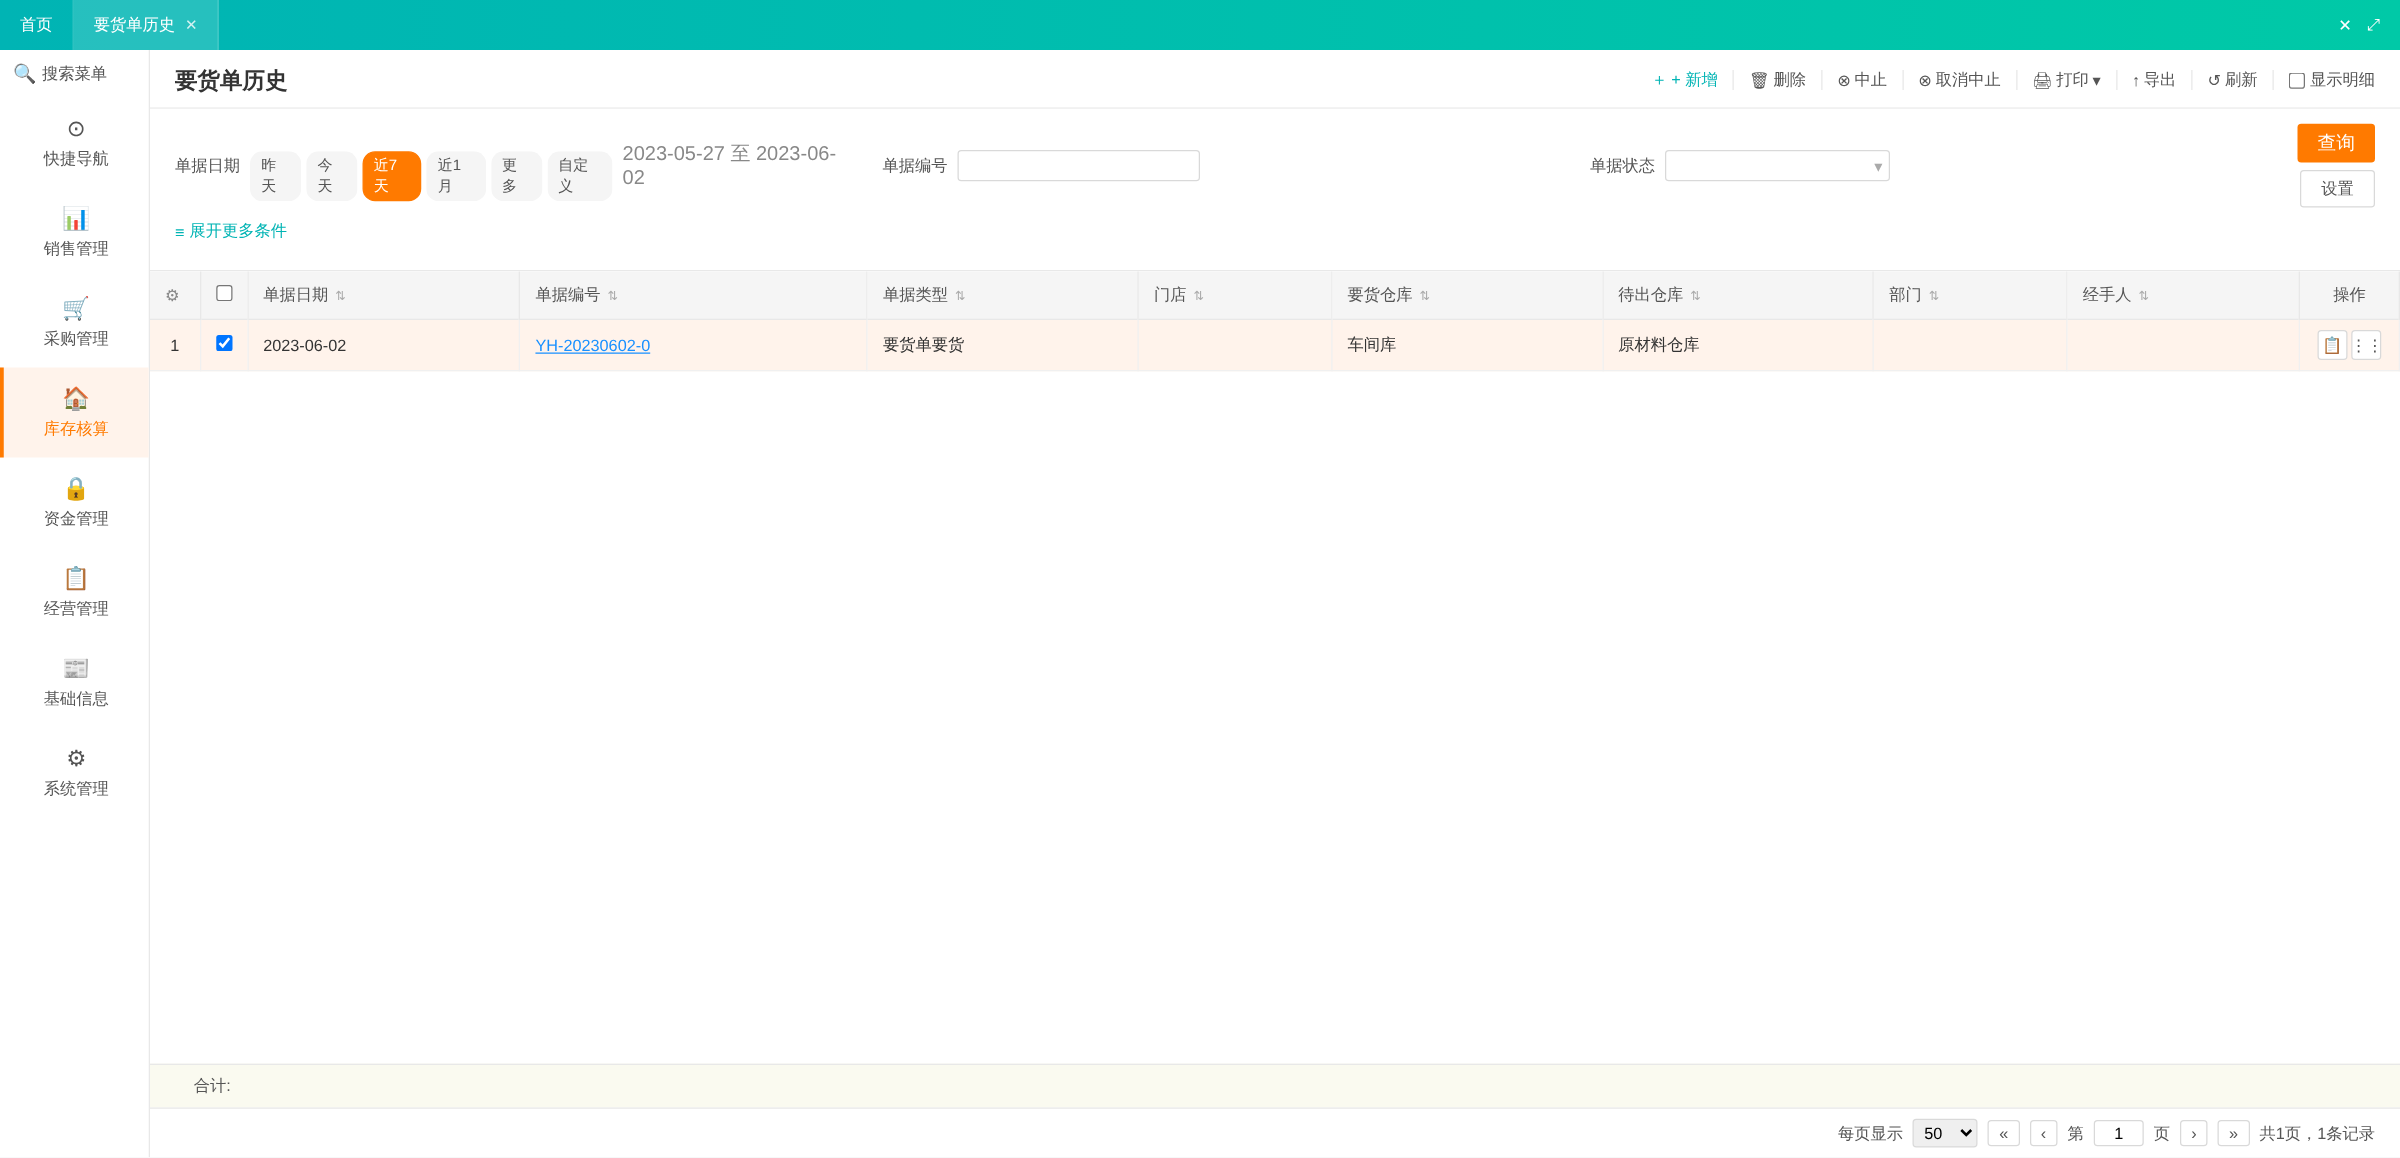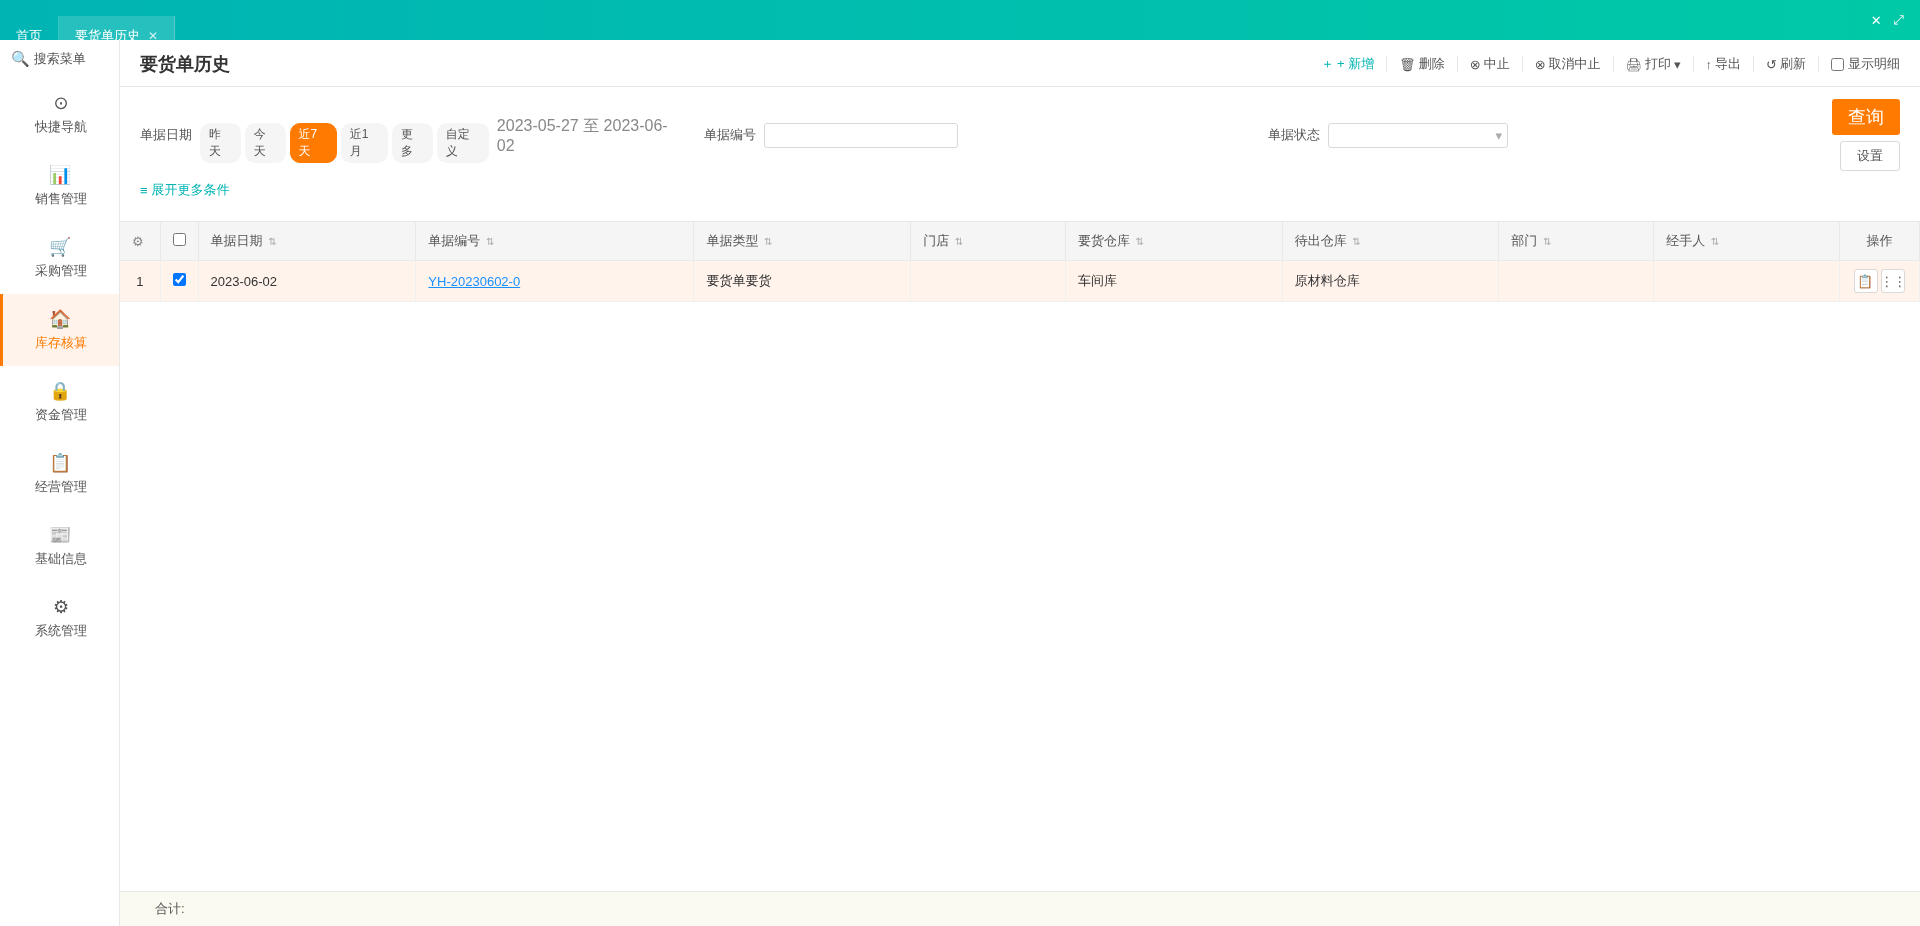--- a/index.html
+++ b/index.html
@@ -23,21 +23,20 @@
     .top-tab {
       display: flex;
       align-items: center;
       padding: 0 16px;
       color: #fff;
       cursor: pointer;
       font-size: 13px;
       border-right: 1px solid rgba(255,255,255,0.2);
       height: 100%;
       white-space: nowrap;
-      margin-top: 16px;
     }
     .top-tab.active {
       background: rgba(255,255,255,0.15);
     }
     .top-tab .close-icon {
       margin-left: 8px;
       font-size: 12px;
       opacity: 0.8;
     }
     .top-bar-right {
@@ -143,21 +142,21 @@
     .toolbar-btn.new-btn { color: #00b4b4; }
     .toolbar-btn.delete-btn { color: #555; }
     .toolbar-btn.stop-btn { color: #555; }
     .btn-query {
       background: #ff7a00;
       color: #fff;
       border: none;
       padding: 6px 16px;
       border-radius: 3px;
       cursor: pointer;
-      font-size: 18px;
+      font-size: 15px;
     }
     .btn-setting {
       background: #fff;
       color: #555;
       border: 1px solid #d9d9d9;
       padding: 5px 16px;
       border-radius: 3px;
       cursor: pointer;
       font-size: 13px;
     }
@@ -596,15 +595,31 @@
             </td>
           </tr>
         </tbody>
       </table>
     </div>
 
     <div class="table-footer">
       <span>合计:</span>
     </div>
 
+    <div class="pagination-bar">
+      <span>每页显示</span>
+      <select>
+        <option value="50">50</option>
+        <option value="100">100</option>
+        <option value="200">200</option>
+      </select>
+      <button class="page-btn">«</button>
+      <button class="page-btn">‹</button>
+      <span>第</span>
+      <input class="page-input" type="text" value="1" style="">
+      <span>页</span>
+      <button class="page-btn">›</button>
+      <button class="page-btn">»</button>
+      <span>共1页，1条记录</span>
+    </div>
 
   </div>
 </div>
 
 </body></html>

